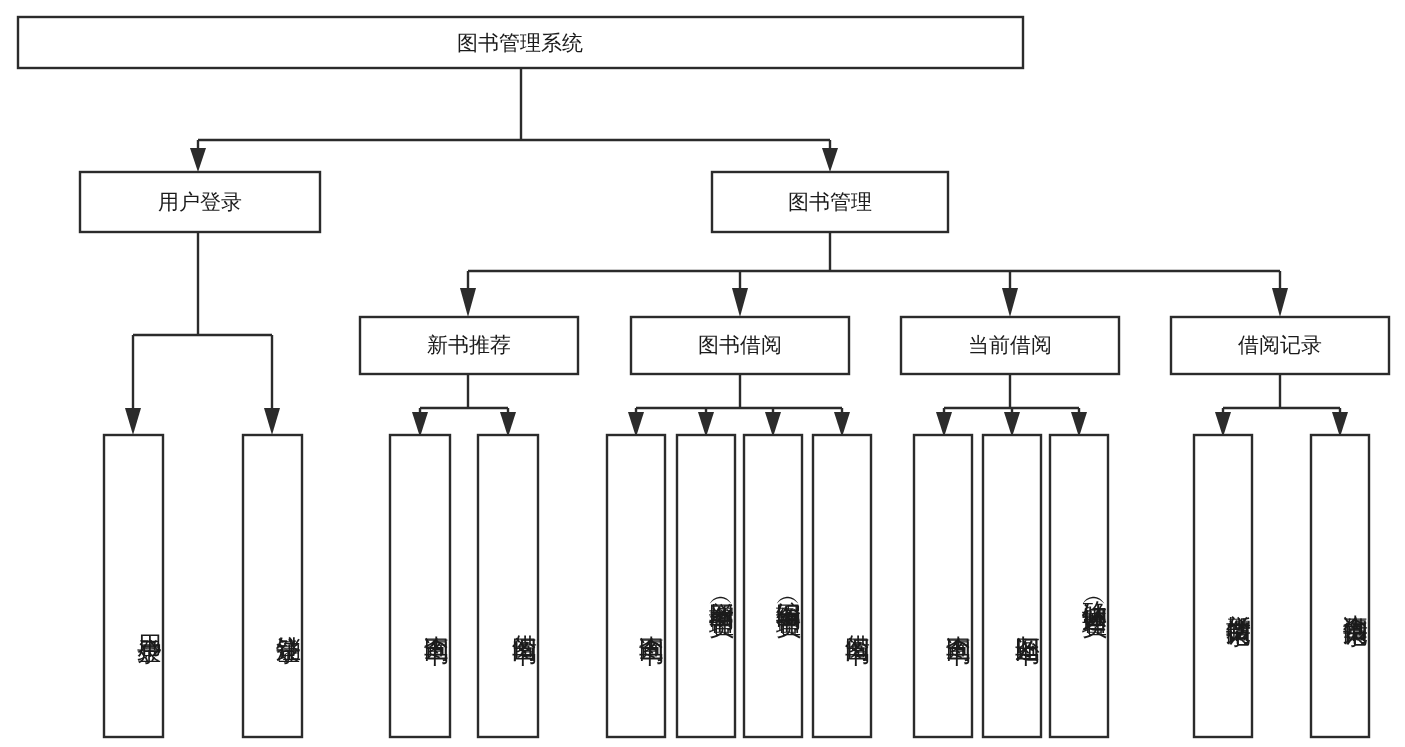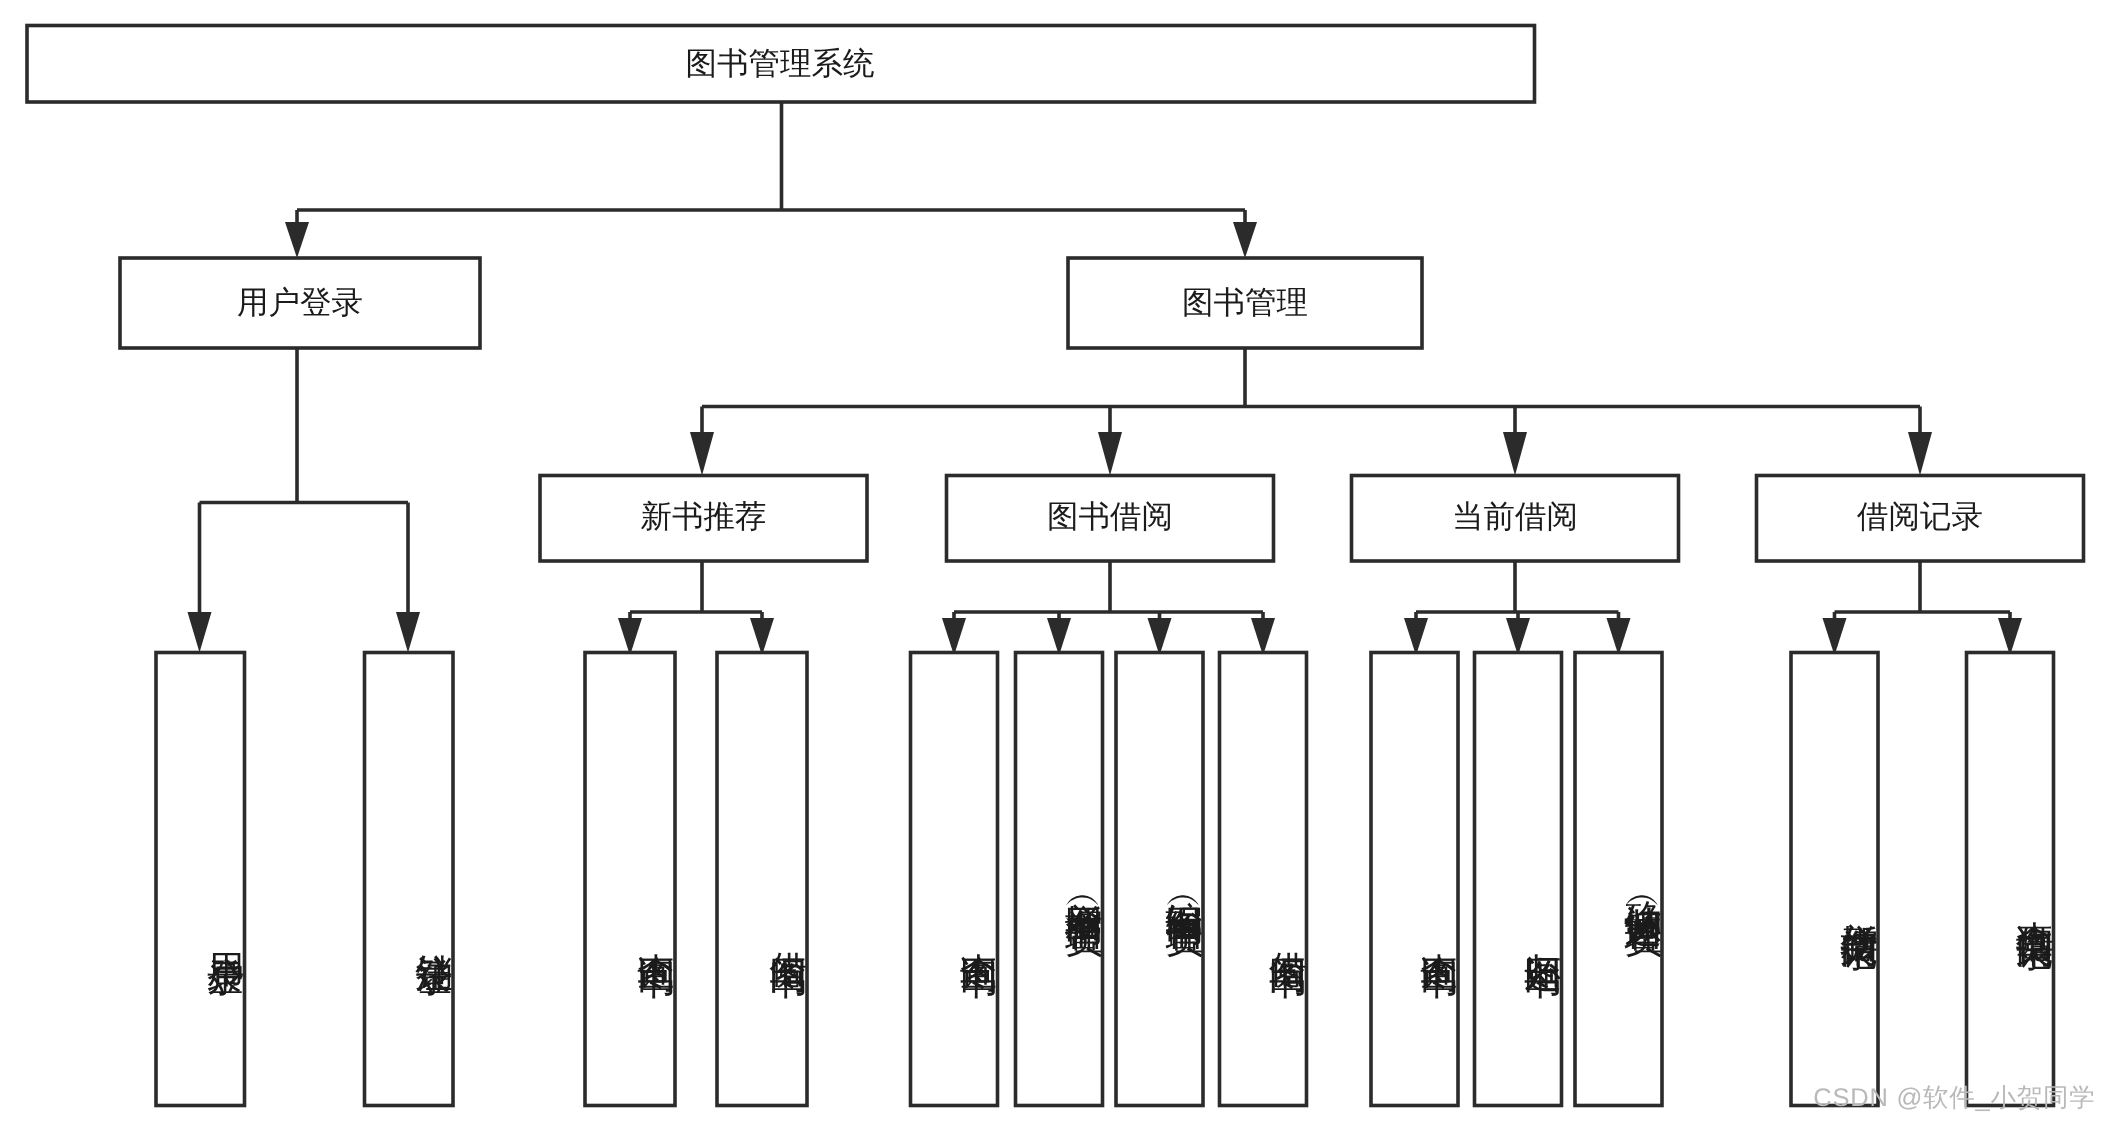--- a/index.html
+++ b/index.html
@@ -224,14 +224,13 @@
   <div class="node-label-v" style="left:744px; top:443px; width:58px; height:294px;">编辑图书（管理员）</div>
   <div class="node-label-v" style="left:813px; top:500px; width:58px; height:237px;">借阅图书</div>
 
   <div class="node-label-v" style="left:914px; top:500px; width:58px; height:237px;">查询图书</div>
   <div class="node-label-v" style="left:983px; top:500px; width:58px; height:237px;">归还图书</div>
   <div class="node-label-v" style="left:1050px; top:443px; width:58px; height:294px;">确认归还（管理员）</div>
 
   <div class="node-label-v" style="left:1194px; top:462px; width:58px; height:275px;">新增借阅记录</div>
   <div class="node-label-v" style="left:1311px; top:462px; width:58px; height:275px;">查询借阅记录</div>
 
-  <div class="watermark">CSDN @软件_小贺同学</div>
 </div>
 
 </body></html>

